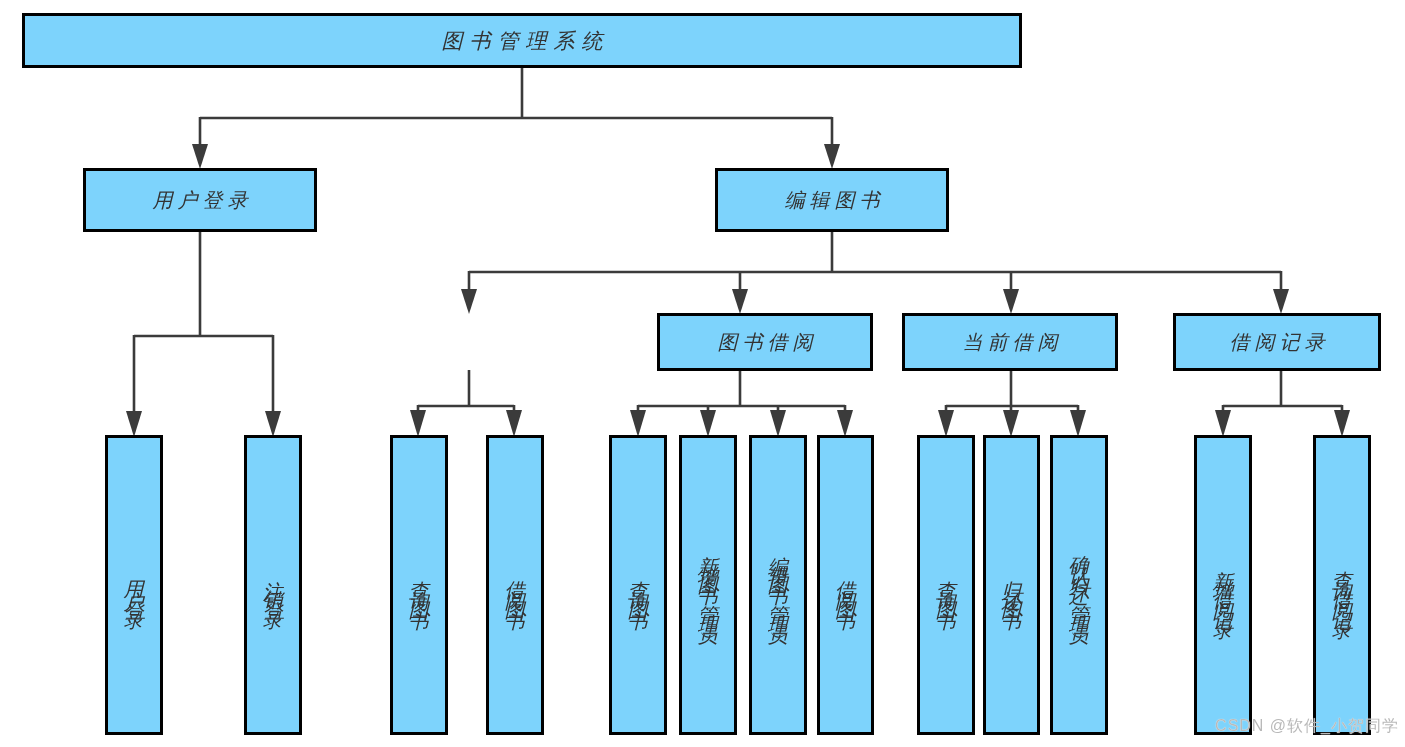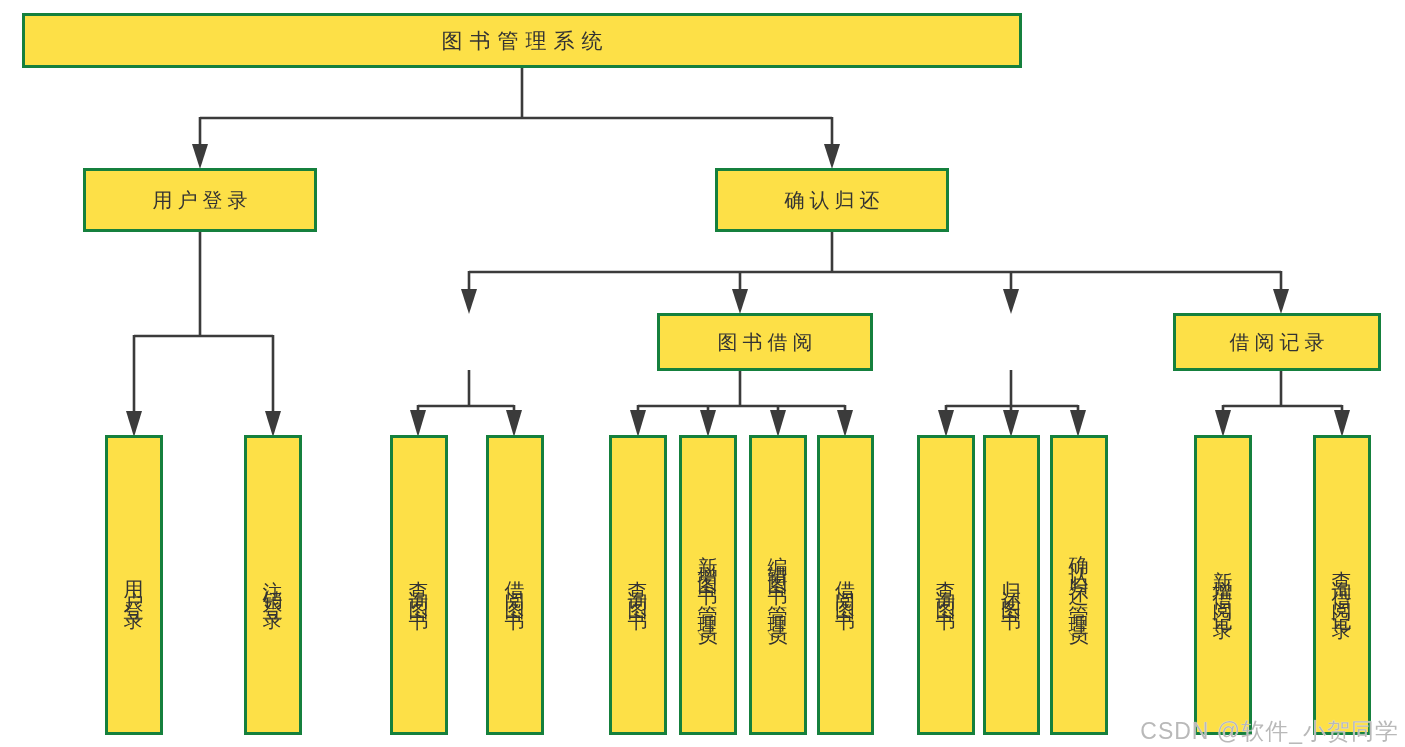--- a/index.html
+++ b/index.html
@@ -6,26 +6,27 @@
   #stage{
     position:relative;
     width:1405px;height:747px;
     background:#ffffff;
     font-family:"Liberation Sans", sans-serif;
     overflow:hidden;
   }
   .node{
     position:absolute;
     box-sizing:border-box;
-    border:3px solid #15803d;
-    background:#fde047;
+    border:3px solid #000000;
+    background:#7dd3fc;
     color:#333333;
     display:flex;
     align-items:center;
     justify-content:center;
+    font-style:italic;
   }
   .hnode{
     font-size:20px;
     letter-spacing:5px;
     text-indent:5px;
     white-space:nowrap;
   }
   .root{
     font-size:21px;
     letter-spacing:7px;
@@ -49,21 +50,21 @@
     fill:none;
   }
   #connectors polygon{
     fill:#3b3b3b;
     stroke:none;
   }
   #watermark{
     position:absolute;
     top:716px;
     right:6px;
-    font-size:23px;
+    font-size:16px;
     color:#b9b9b9;
     letter-spacing:1px;
     white-space:nowrap;
     text-shadow:0 0 1px #ffffff;
   }
 </style>
 </head>
 <body>
 
 <div id="stage">
@@ -126,23 +127,24 @@
     <line x1="1223" y1="406" x2="1342" y2="406"></line>
     <line x1="1223" y1="405" x2="1223" y2="412"></line>
     <polygon points="1223,437 1215,410 1231,410"></polygon>
     <line x1="1342" y1="405" x2="1342" y2="412"></line>
     <polygon points="1342,437 1334,410 1350,410"></polygon>
   </svg>
 
   <div class="node hnode root" style="left:22px;top:13px;width:1000px;height:55px;">图书管理系统</div>
 
   <div class="node hnode" style="left:83px;top:168px;width:234px;height:64px;">用户登录</div>
-  <div class="node hnode" style="left:715px;top:168px;width:234px;height:64px;">确认归还</div>
+  <div class="node hnode" style="left:715px;top:168px;width:234px;height:64px;">编辑图书</div>
 
   <div class="node hnode" style="left:632px;top:313px;width:216px;height:58px;margin-left:25px;">图书借阅</div>
+  <div class="node hnode" style="left:902px;top:313px;width:216px;height:58px;">当前借阅</div>
   <div class="node hnode" style="left:1173px;top:313px;width:208px;height:58px;">借阅记录</div>
 
   <div class="node leaf" style="left:105px;top:435px;width:58px;height:300px;">用户登录</div>
   <div class="node leaf" style="left:244px;top:435px;width:58px;height:300px;">注销登录</div>
 
   <div class="node leaf" style="left:390px;top:435px;width:58px;height:300px;">查询图书</div>
   <div class="node leaf" style="left:486px;top:435px;width:58px;height:300px;">借阅图书</div>
 
   <div class="node leaf" style="left:609px;top:435px;width:58px;height:300px;">查询图书</div>
   <div class="node leaf" style="left:679px;top:435px;width:58px;height:300px;">新增图书（管理员）</div>

